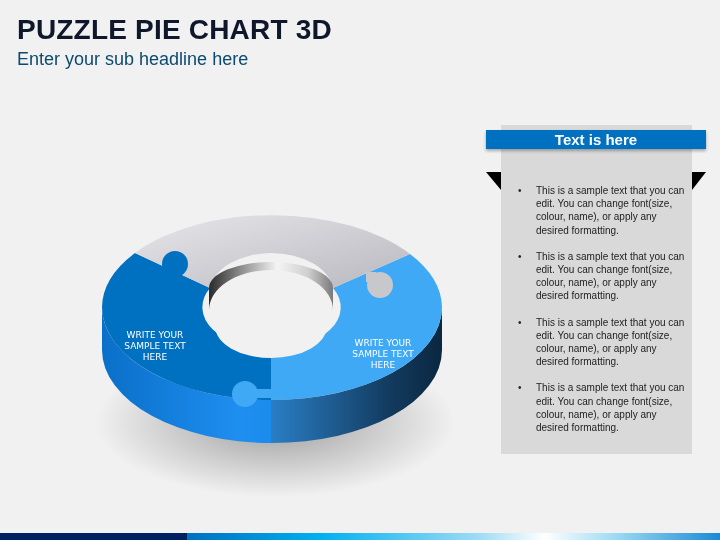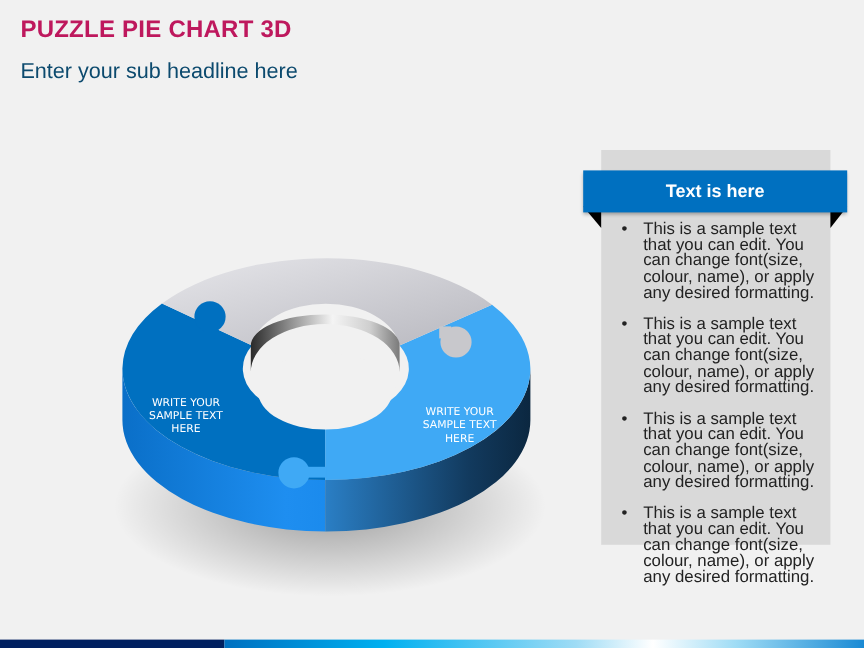--- a/index.html
+++ b/index.html
@@ -1,27 +1,27 @@
 <!DOCTYPE html>
 <html><head>
 <meta charset="utf-8">
 <style>
   * { box-sizing: border-box; margin: 0; padding: 0; }
   html, body { width: 720px; height: 540px; overflow: hidden; }
   body { background: #f1f1f1; font-family: "Liberation Sans", "DejaVu Sans", sans-serif; position: relative; }
-  .title { position: absolute; left: 17px; top: 14px; font-size: 20px; font-weight: bold; color: #be185d; letter-spacing: 0.2px; }
+  .title { position: absolute; left: 17px; top: 14px; font-size: 28px; font-weight: bold; color: #0f172a; letter-spacing: 0.2px; }
   .subtitle { position: absolute; left: 17px; top: 49px; font-size: 18px; color: #0c4a6e; }
   .chart { position: absolute; left: 90px; top: 192px; width: 370px; height: 320px; }
   .panel { position: absolute; left: 501px; top: 125px; width: 191px; height: 329px; background: #d9d9d9; }
-  .banner { position: absolute; left: 486px; top: 142px; width: 220px; height: 35px; background: #0070c0; color: #fff; font-weight: bold; font-size: 15px; display: flex; align-items: center; justify-content: center; box-shadow: 0 2px 3px rgba(0,0,0,0.3); }
+  .banner { position: absolute; left: 486px; top: 130px; width: 220px; height: 19px; background: #0070c0; color: #fff; font-weight: bold; font-size: 15px; display: flex; align-items: center; justify-content: center; box-shadow: 0 2px 3px rgba(0,0,0,0.3); }
   .fold { position: absolute; width: 0; height: 0; }
   .fold-left { left: 486px; top: 172px; border-top: 18px solid #000; border-left: 15px solid transparent; }
   .fold-right { left: 692px; top: 172px; border-top: 18px solid #000; border-right: 14px solid transparent; }
   .bullets { position: absolute; left: 512px; top: 184px; width: 175px; list-style: none; }
-  .bullets li { position: relative; padding-left: 24px; font-size: 14px; line-height: 13.2px; color: #222; margin-bottom: 13px; }
+  .bullets li { position: relative; padding-left: 24px; font-size: 10px; line-height: 13.2px; color: #222; margin-bottom: 13px; }
   .bullets li::before { content: "•"; position: absolute; left: 6px; top: 0; }
   .footer-bar { position: absolute; left: 0; top: 533px; width: 720px; height: 7px; display: flex; }
   .footer-dark { width: 187px; height: 100%; background: #002060; }
   .footer-grad { flex: 1; height: 100%; background: linear-gradient(90deg, #0070c0 0%, #00b0f0 25%, #9fdcf5 55%, #ffffff 67%, #9fdcf5 80%, #1a8ad4 100%); }
   .seg-label { font-family: "DejaVu Sans", sans-serif; font-size: 9px; fill: #ffffff; }
 </style>
 </head>
 <body>
 
 <div class="title">PUZZLE PIE CHART 3D</div>

